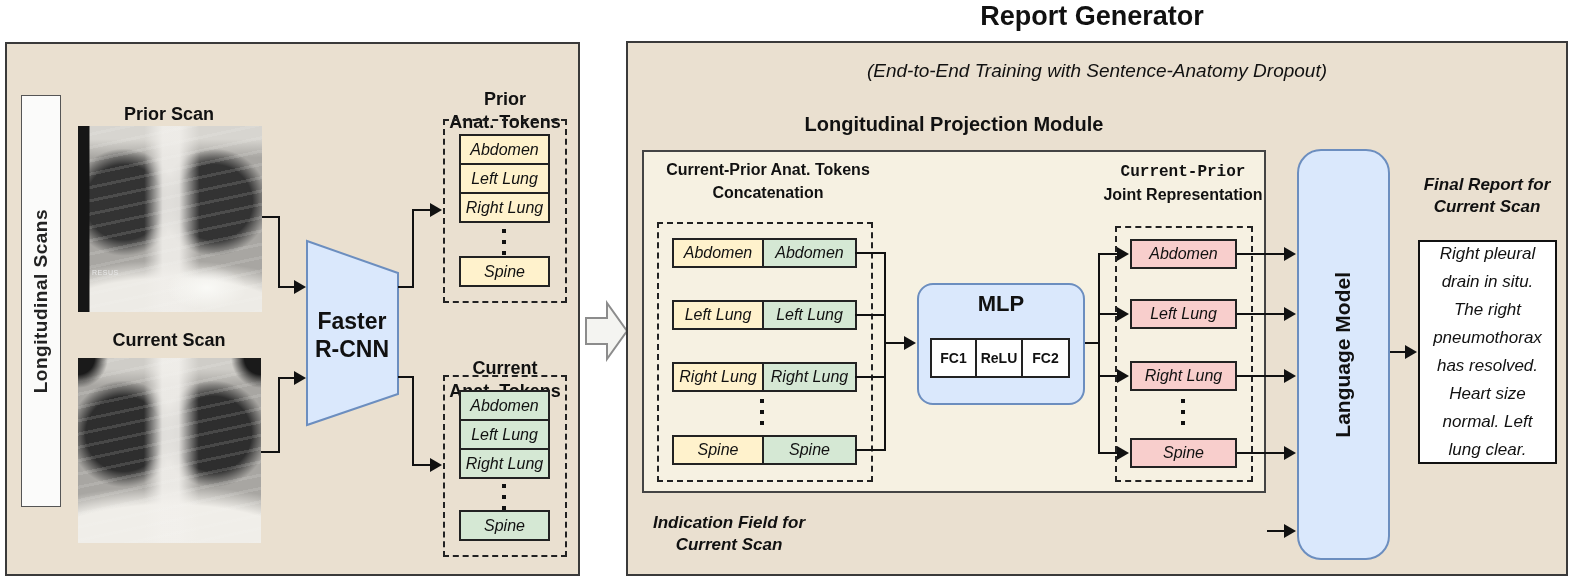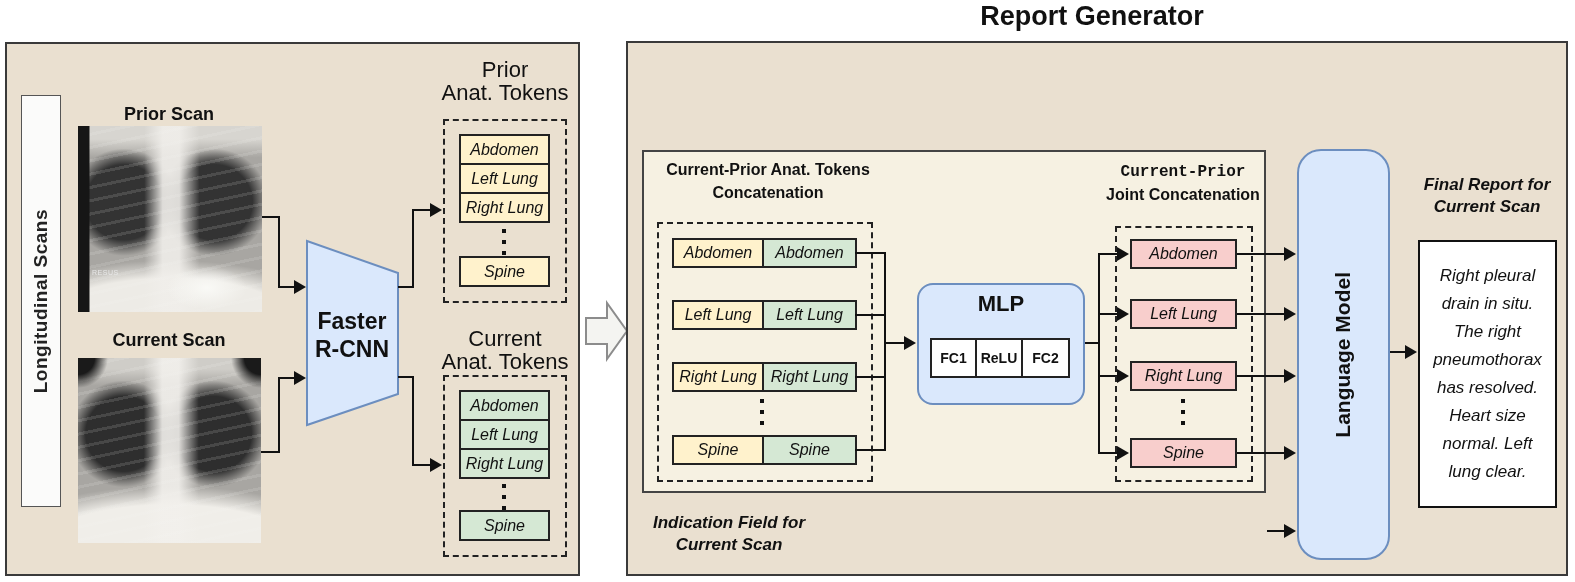--- a/index.html
+++ b/index.html
@@ -2,21 +2,21 @@
 <html><head>
 <meta charset="utf-8">
 <style>
   html,body{margin:0;padding:0;background:#fff;}
   .stage{position:relative;width:1575px;height:582px;background:#ffffff;
          font-family:"Liberation Sans",sans-serif;color:#111;overflow:hidden;}
   .abs{position:absolute;}
   .panel{position:absolute;background:#EAE0D0;border:2px solid #3a3a3a;box-sizing:border-box;}
   .modulebox{position:absolute;background:#F6F1E2;border:2px solid #444;box-sizing:border-box;}
   .title{position:absolute;font-weight:bold;font-size:27px;white-space:nowrap;transform:translateX(-50%);}
-  .h1b{position:absolute;font-weight:normal;font-size:22px;white-space:nowrap;transform:translateX(-50%);}
+  .h1b{position:absolute;font-weight:bold;font-size:18px;white-space:nowrap;transform:translateX(-50%);margin-top:32px;}
   .h2b{position:absolute;font-weight:bold;font-size:16px;white-space:nowrap;transform:translateX(-50%);}
   .lbl{position:absolute;font-weight:bold;font-size:18px;white-space:nowrap;transform:translateX(-50%);}
   .subtitle{position:absolute;font-style:italic;font-size:19px;white-space:nowrap;transform:translateX(-50%);}
   .modtitle{position:absolute;font-weight:bold;font-size:20px;white-space:nowrap;transform:translateX(-50%);}
   .bi{position:absolute;font-weight:bold;font-style:italic;font-size:17px;white-space:nowrap;transform:translateX(-50%);}
   .dash{position:absolute;border:2px dashed #222;box-sizing:border-box;}
   .tok{position:absolute;border:2px solid #222;box-sizing:border-box;display:flex;align-items:center;
        justify-content:center;font-style:italic;font-size:16px;}
   .yellow{background:#FFF2CC;} .green{background:#D5E8D4;} .pink{background:#F8CECC;}
   .ln{position:absolute;background:#111;}
@@ -140,20 +140,22 @@
   <div class="ln" style="left:398px;top:376px;width:16px;height:2px;"></div>
   <div class="ln" style="left:412px;top:377px;width:2px;height:89px;"></div>
   <div class="ln" style="left:412px;top:464px;width:19px;height:2px;"></div>
   <div class="ah" style="left:430px;top:458px;"></div>
 
   <svg class="abs" style="left:585px;top:300px;" width="44" height="62">
     <polygon points="1,18 22,18 22,3 42,31 22,59 22,44 1,44" fill="#F4F4F1" stroke="#8C8C8C" stroke-width="2"></polygon>
   </svg>
 
   <div class="panel" style="left:626px;top:41px;width:942px;height:535px;"></div>
+  <div class="subtitle" style="left:1097px;top:60px;">(End-to-End Training with Sentence-Anatomy Dropout)</div>
+  <div class="modtitle" style="left:954px;top:113px;">Longitudinal Projection Module</div>
 
   <div class="modulebox" style="left:642px;top:150px;width:624px;height:343px;"></div>
 
   <div class="h2b" style="left:768px;top:161px;">Current-Prior Anat. Tokens</div>
   <div class="h2b" style="left:768px;top:184px;">Concatenation</div>
   <div class="dash" style="left:657px;top:222px;width:216px;height:260px;"></div>
 
   <div class="tok yellow" style="left:672px;top:238px;width:92px;height:30px;">Abdomen</div>
   <div class="tok green" style="left:762px;top:238px;width:95px;height:30px;">Abdomen</div>
   <div class="tok yellow" style="left:672px;top:300px;width:92px;height:30px;">Left Lung</div>
@@ -187,21 +189,21 @@
   <div class="ln" style="left:1098px;top:253px;width:20px;height:2px;"></div>
   <div class="ah" style="left:1117px;top:247px;"></div>
   <div class="ln" style="left:1098px;top:313px;width:20px;height:2px;"></div>
   <div class="ah" style="left:1117px;top:307px;"></div>
   <div class="ln" style="left:1098px;top:375px;width:20px;height:2px;"></div>
   <div class="ah" style="left:1117px;top:369px;"></div>
   <div class="ln" style="left:1098px;top:452px;width:20px;height:2px;"></div>
   <div class="ah" style="left:1117px;top:446px;"></div>
 
   <div class="h2b" style="left:1183px;top:163px;font-family:Liberation Mono, monospace;">Current-Prior</div>
-  <div class="h2b" style="left:1183px;top:186px;">Joint Concatenation</div>
+  <div class="h2b" style="left:1183px;top:186px;">Joint Representation</div>
   <div class="dash" style="left:1115px;top:226px;width:138px;height:256px;"></div>
   <div class="tok pink" style="left:1130px;top:239px;width:107px;height:30px;">Abdomen</div>
   <div class="tok pink" style="left:1130px;top:299px;width:107px;height:30px;">Left Lung</div>
   <div class="tok pink" style="left:1130px;top:361px;width:107px;height:30px;">Right Lung</div>
   <div class="vdots" style="left:1181px;top:399px;">
       <div class="dot"></div>
       <div class="dot"></div>
       <div class="dot"></div>
     </div>
   <div class="tok pink" style="left:1130px;top:438px;width:107px;height:30px;">Spine</div>
@@ -219,20 +221,20 @@
     <div class="lmtext">
         <span class="vtext" style="max-height:230px;">Language Model</span>
       </div>
   </div>
 
   <div class="ln" style="left:1390px;top:351px;width:16px;height:2px;"></div>
   <div class="ah" style="left:1405px;top:345px;"></div>
 
   <div class="bi" style="left:1487px;top:175px;">Final Report for</div>
   <div class="bi" style="left:1487px;top:197px;">Current Scan</div>
-  <div class="report" style="left:1418px;top:240px;width:139px;height:268px;">Right pleural drain in situ. The right pneumothorax has resolved. Heart size normal. Left lung clear.</div>
+  <div class="report" style="left:1418px;top:240px;width:139px;height:224px;">Right pleural drain in situ. The right pneumothorax has resolved. Heart size normal. Left lung clear.</div>
 
   <div class="bi" style="left:729px;top:513px;">Indication Field for</div>
   <div class="bi" style="left:729px;top:535px;">Current Scan</div>
   <div class="ln" style="left:1267px;top:530px;width:18px;height:2px;"></div>
   <div class="ah" style="left:1284px;top:524px;"></div>
 
 </div>
 
 </body></html>

